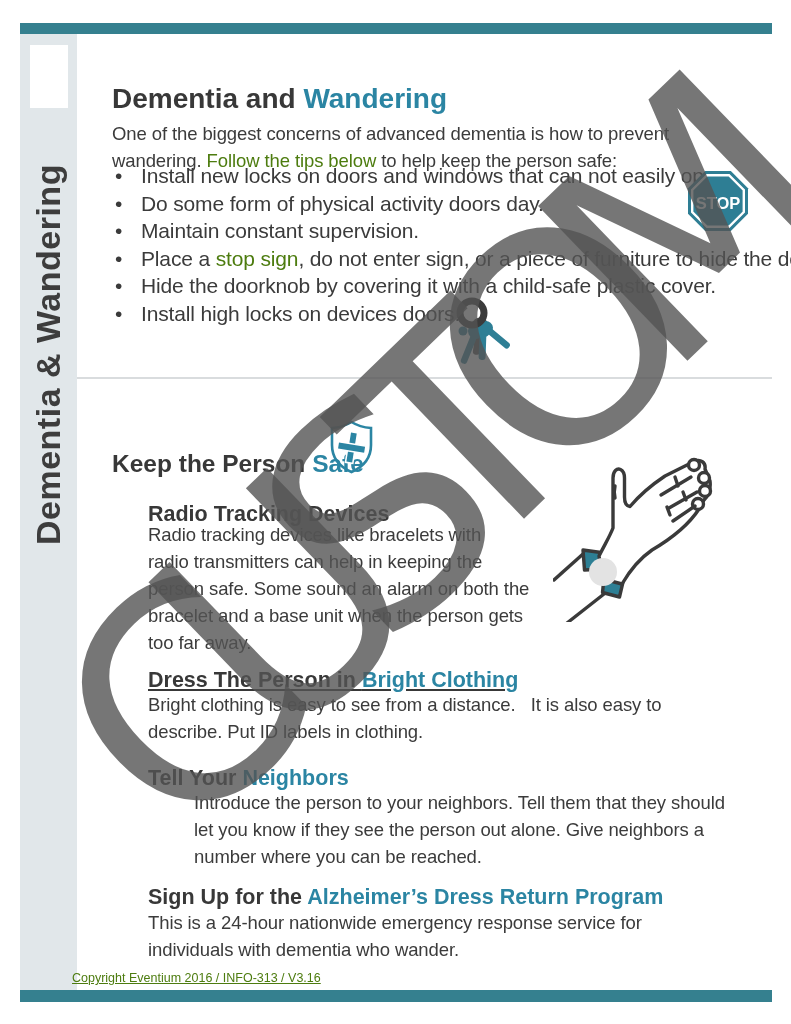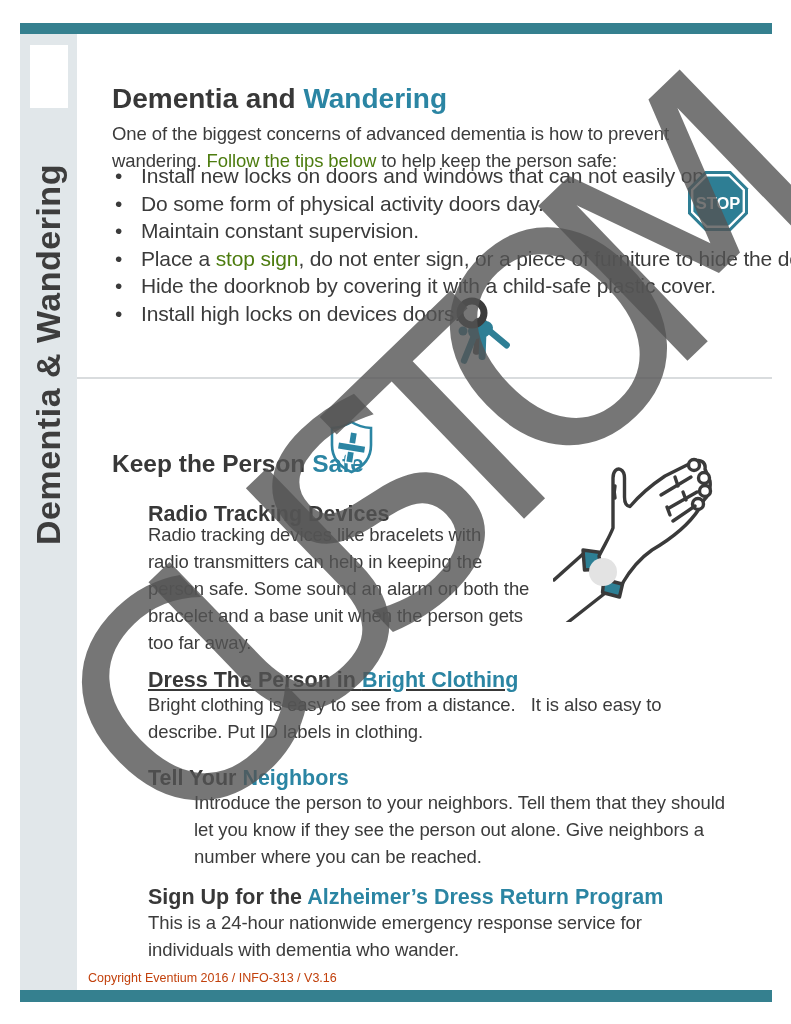--- a/index.html
+++ b/index.html
@@ -26,21 +26,21 @@
   .bullets{position:absolute;left:112px;top:162px;margin:0;padding:0;list-style:none;}
   .bullets li{
     position:relative;padding-left:29px;line-height:27.6px;font-size:21px;
     letter-spacing:-0.15px;white-space:nowrap;color:#3b3b3b;
   }
   .bullets li::before{content:"•";position:absolute;left:3px;top:0;color:#3b3b3b;}
   .divider{position:absolute;left:77px;top:377px;width:695px;height:2px;background:#d9dcde;}
   .h2{position:absolute;left:112px;top:430px;font-size:24.5px;font-weight:bold;color:#383838;}
   .h3{position:absolute;font-size:21.5px;font-weight:bold;color:#383838;}
   .sec-body{position:absolute;}
-  .footer{position:absolute;left:88px;top:971px;font-size:12.5px;color:#c2410c;z-index:6;}
+  .footer{position:absolute;left:72px;top:971px;font-size:12.5px;color:#4d7c0f;z-index:6;text-decoration:underline;}
   .stop-sign{position:absolute;left:687px;top:170px;z-index:3;}
   .keys-icon{position:absolute;left:450px;top:296px;z-index:3;}
   .shield-icon{position:absolute;left:329px;top:419px;z-index:3;}
   .hand-art{position:absolute;left:553px;top:437px;z-index:3;}
   .watermark{
     position:absolute;left:420px;top:478px;
     transform:translate(-50%,-50%) rotate(-44deg);
     font-family:"DejaVu Sans",sans-serif;font-size:295px;font-weight:400;
     letter-spacing:-0.235em;color:rgba(84,84,84,0.8);
     white-space:nowrap;z-index:40;pointer-events:none;line-height:1;

